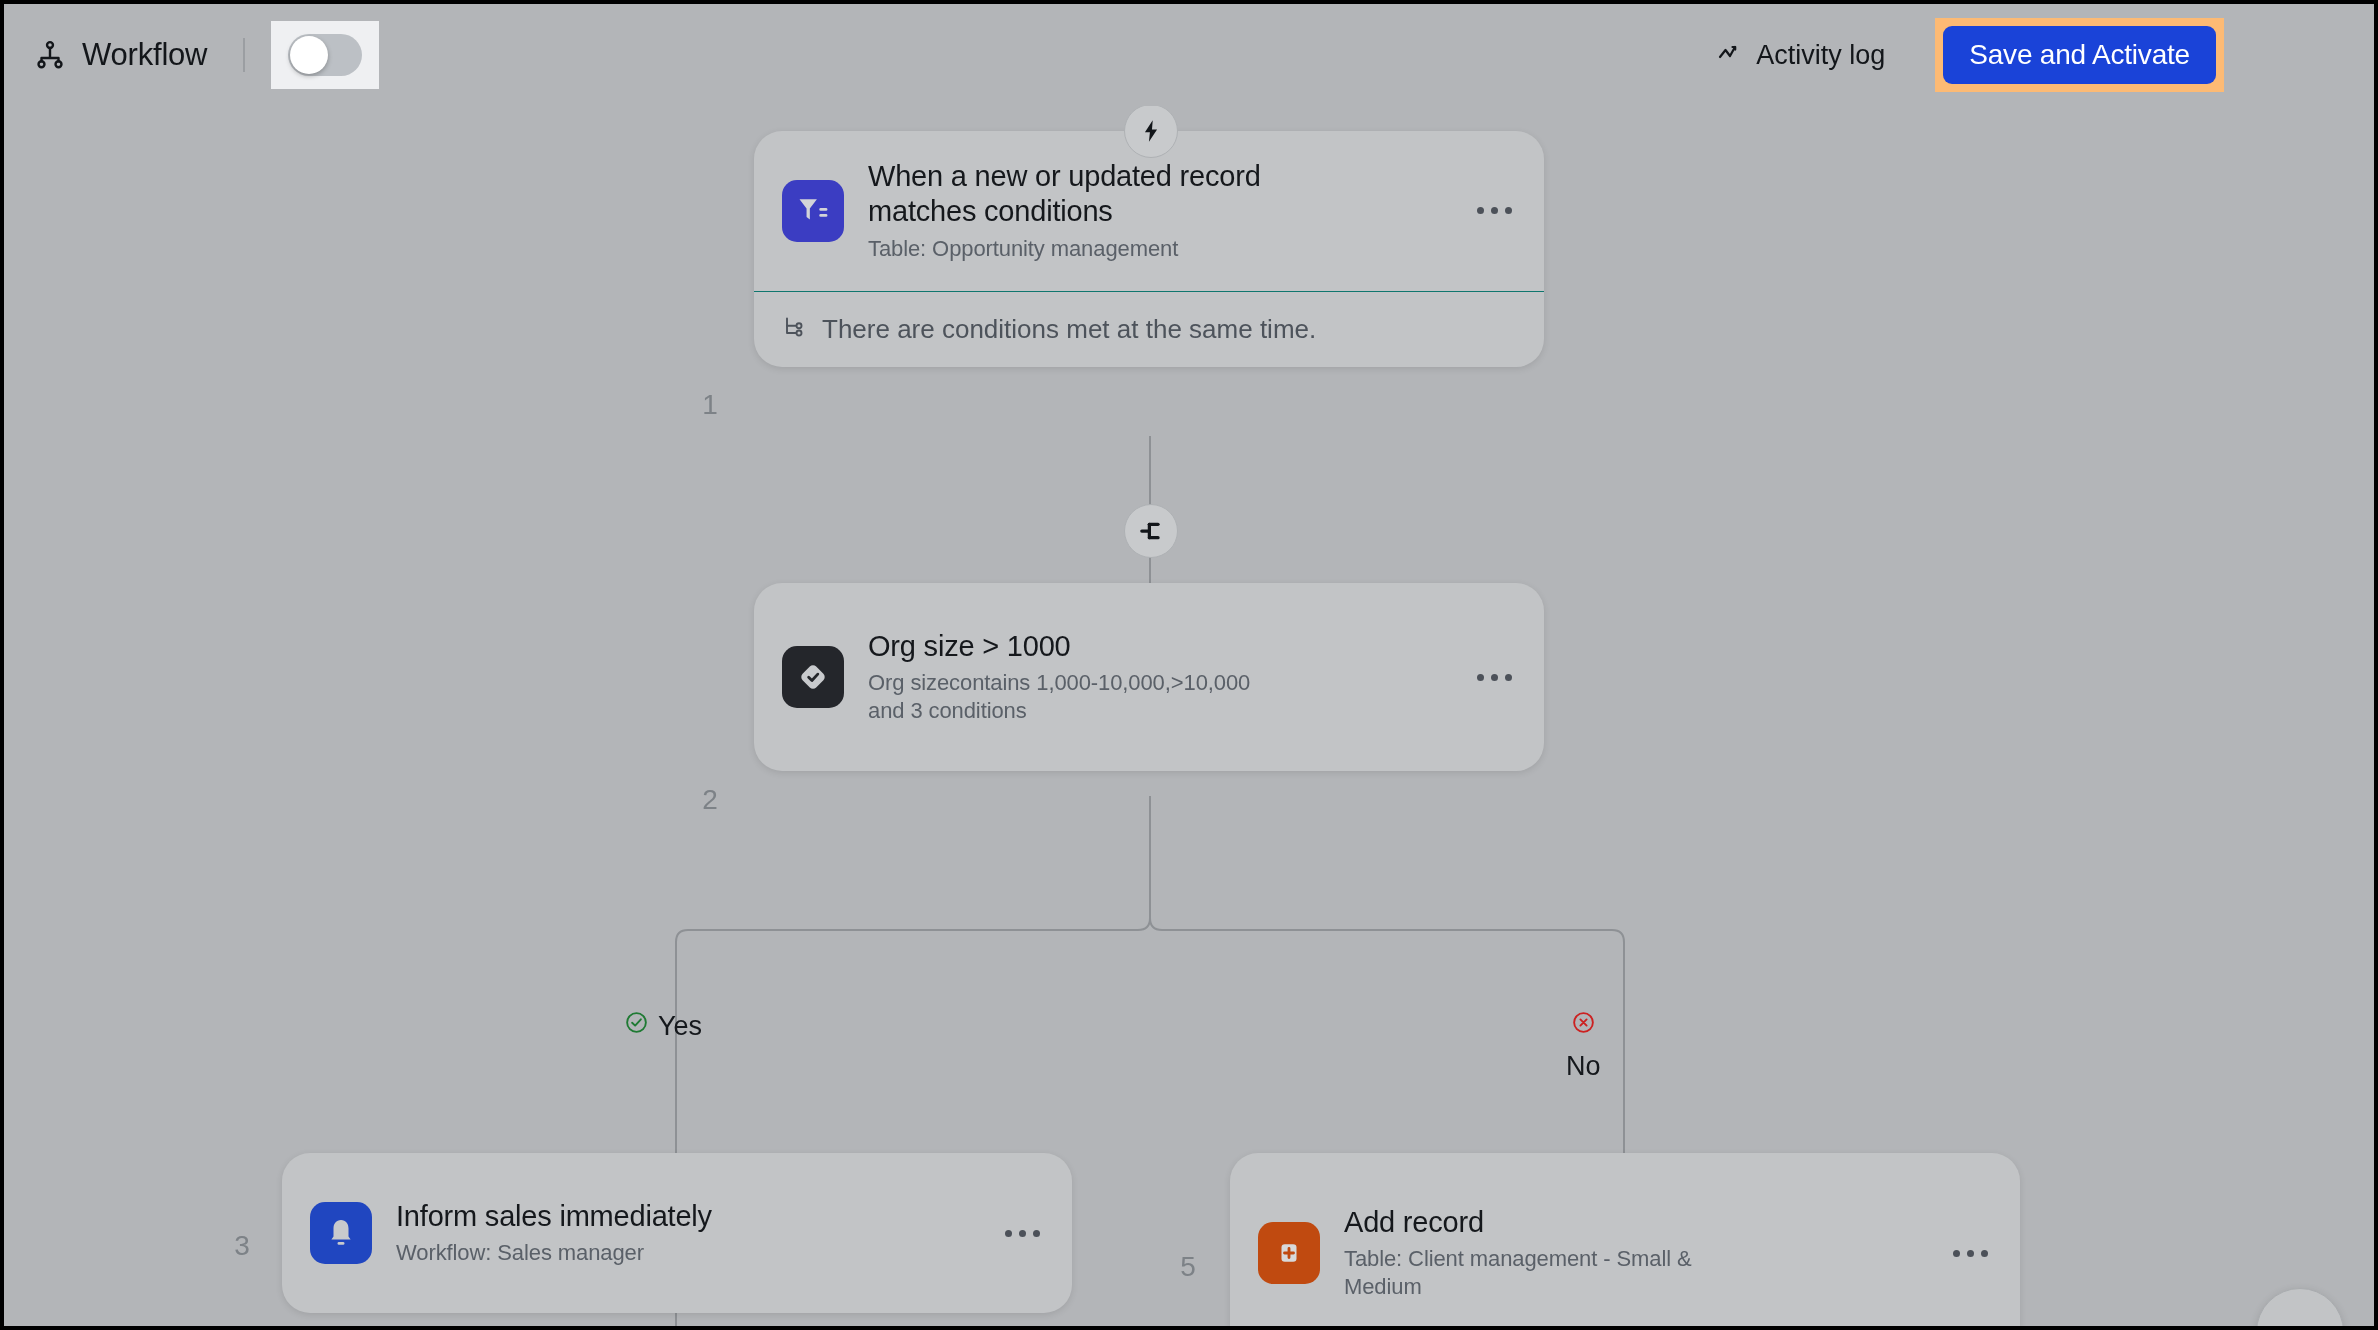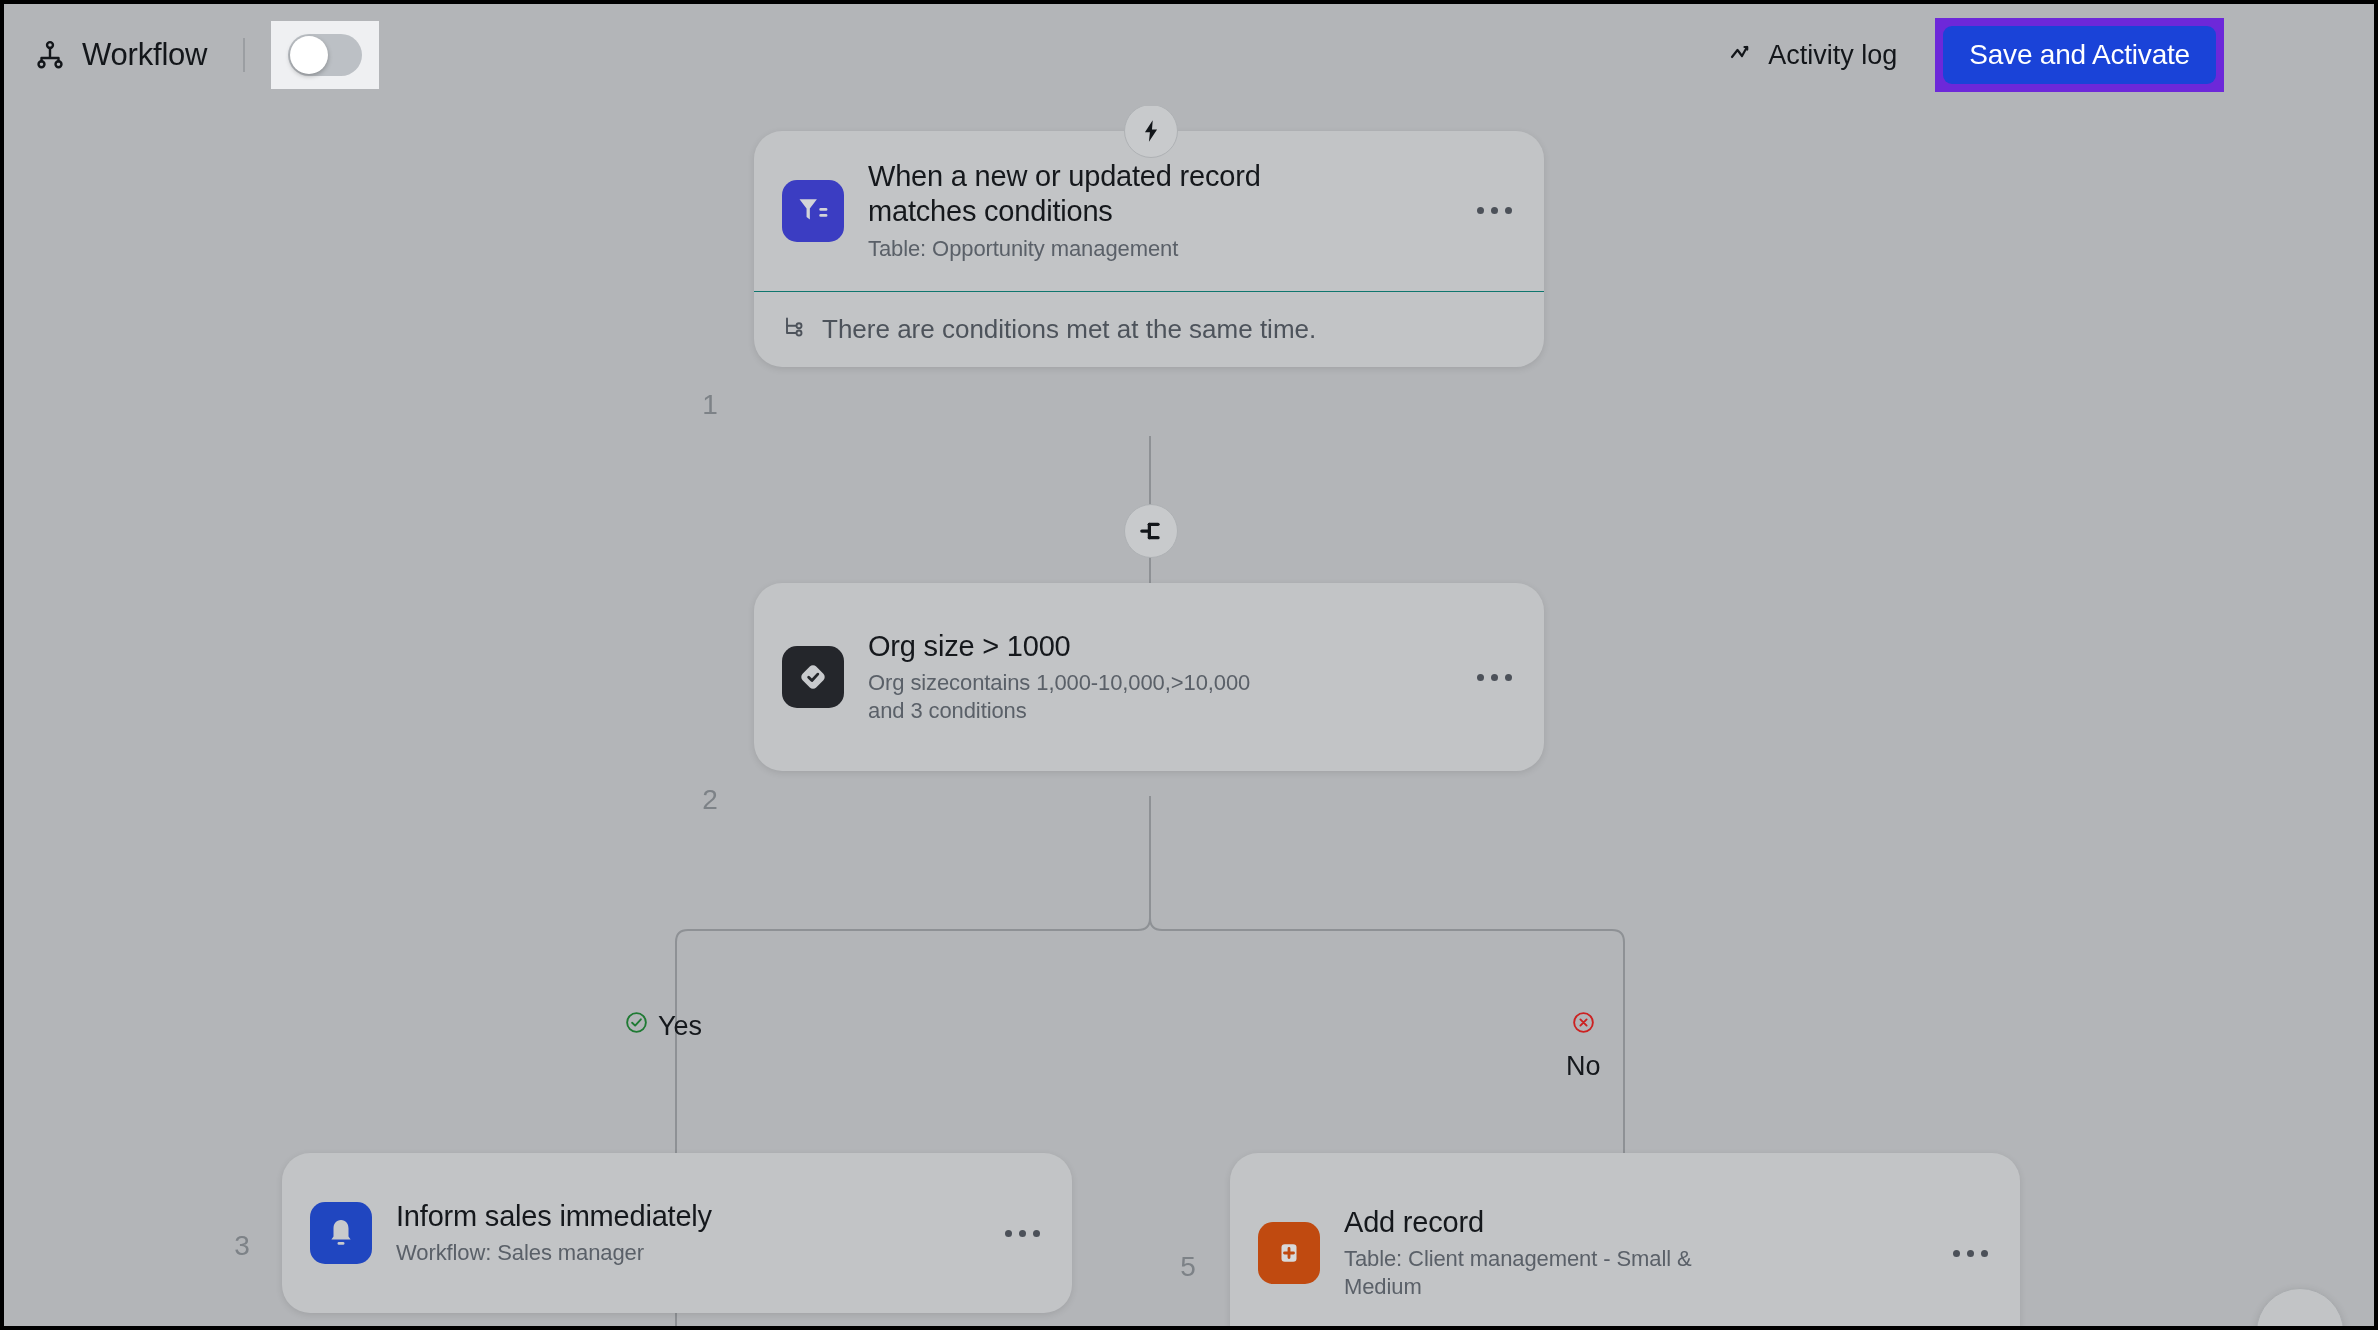--- a/index.html
+++ b/index.html
@@ -79,33 +79,33 @@
     width: 38px; height: 38px;
     border-radius: 50%;
     background: #ffffff;
     box-shadow: 0 2px 5px rgba(0,0,0,0.28);
   }
 
   .header-right {
     margin-left: auto;
     display: flex;
     align-items: center;
-    gap: 0;
+    gap: 12px;
   }
   .activity-log {
     display: flex;
     align-items: center;
     gap: 12px;
     font-size: 27px;
     color: #13161a;
     margin-right: 38px;
     cursor: pointer;
   }
   .save-wrap {
-    background: #6d28d9;
+    background: #fdba74;
     padding: 8px;
     display: inline-flex;
   }
   .save-btn {
     background: #1a43d8;
     color: #ffffff;
     border: none;
     border-radius: 9px;
     font-size: 28px;
     font-family: "Liberation Sans", sans-serif;

